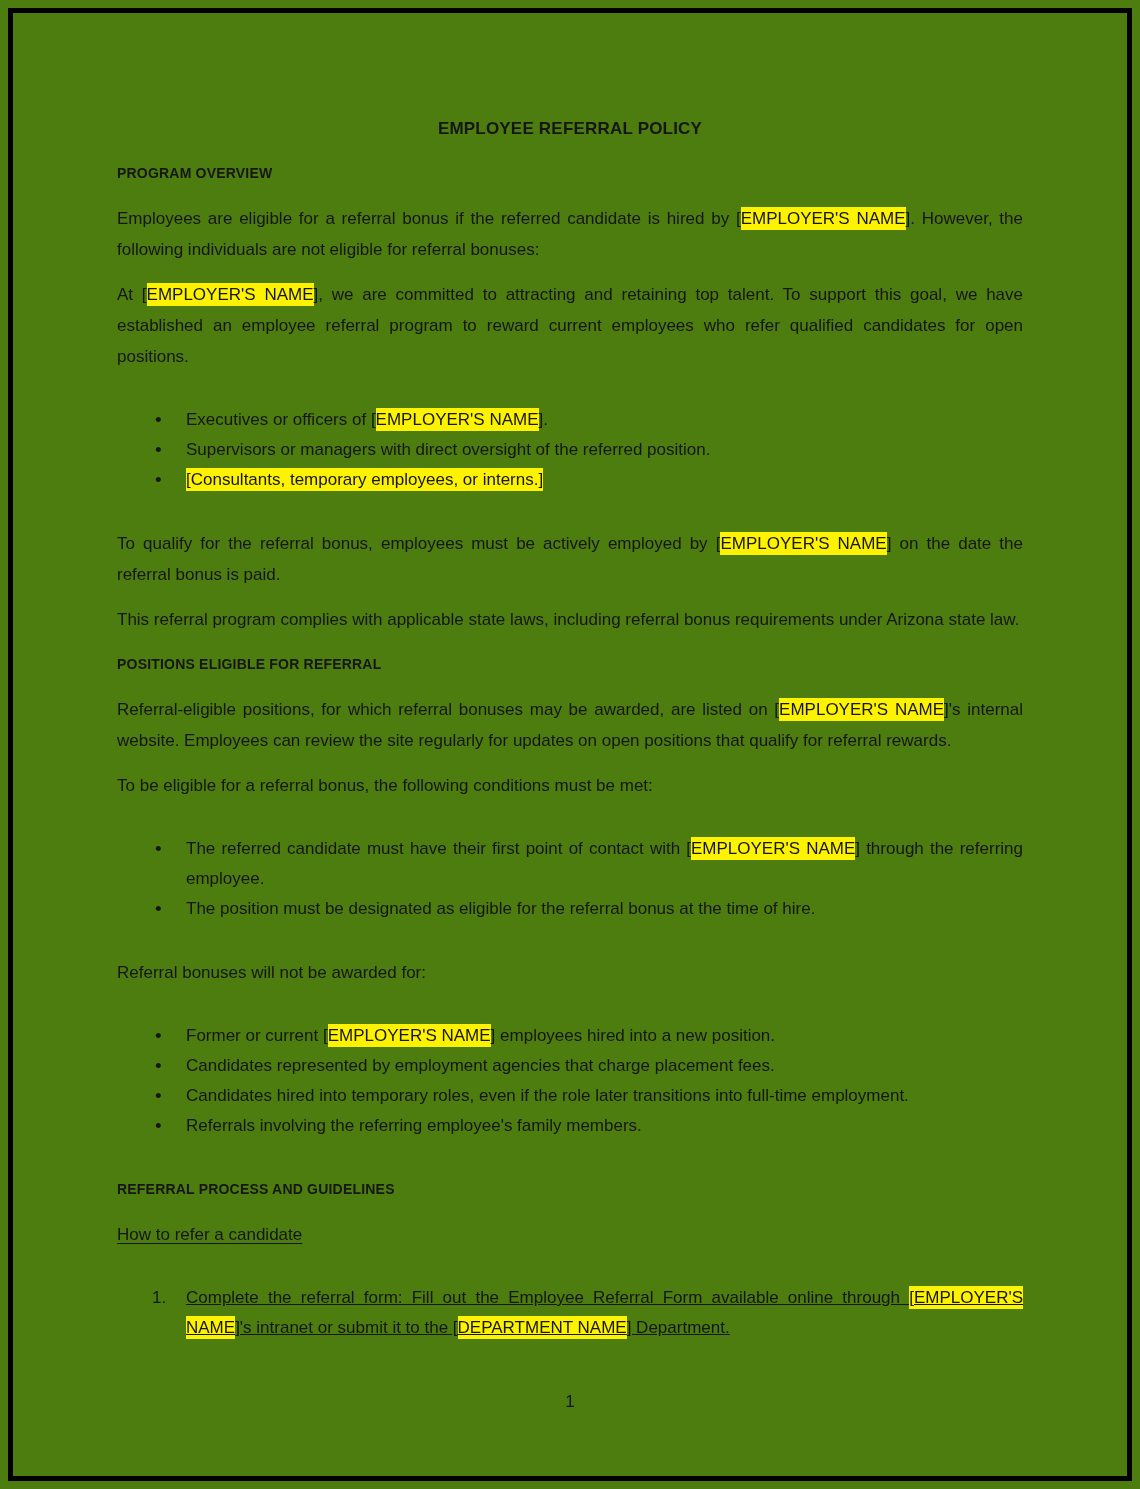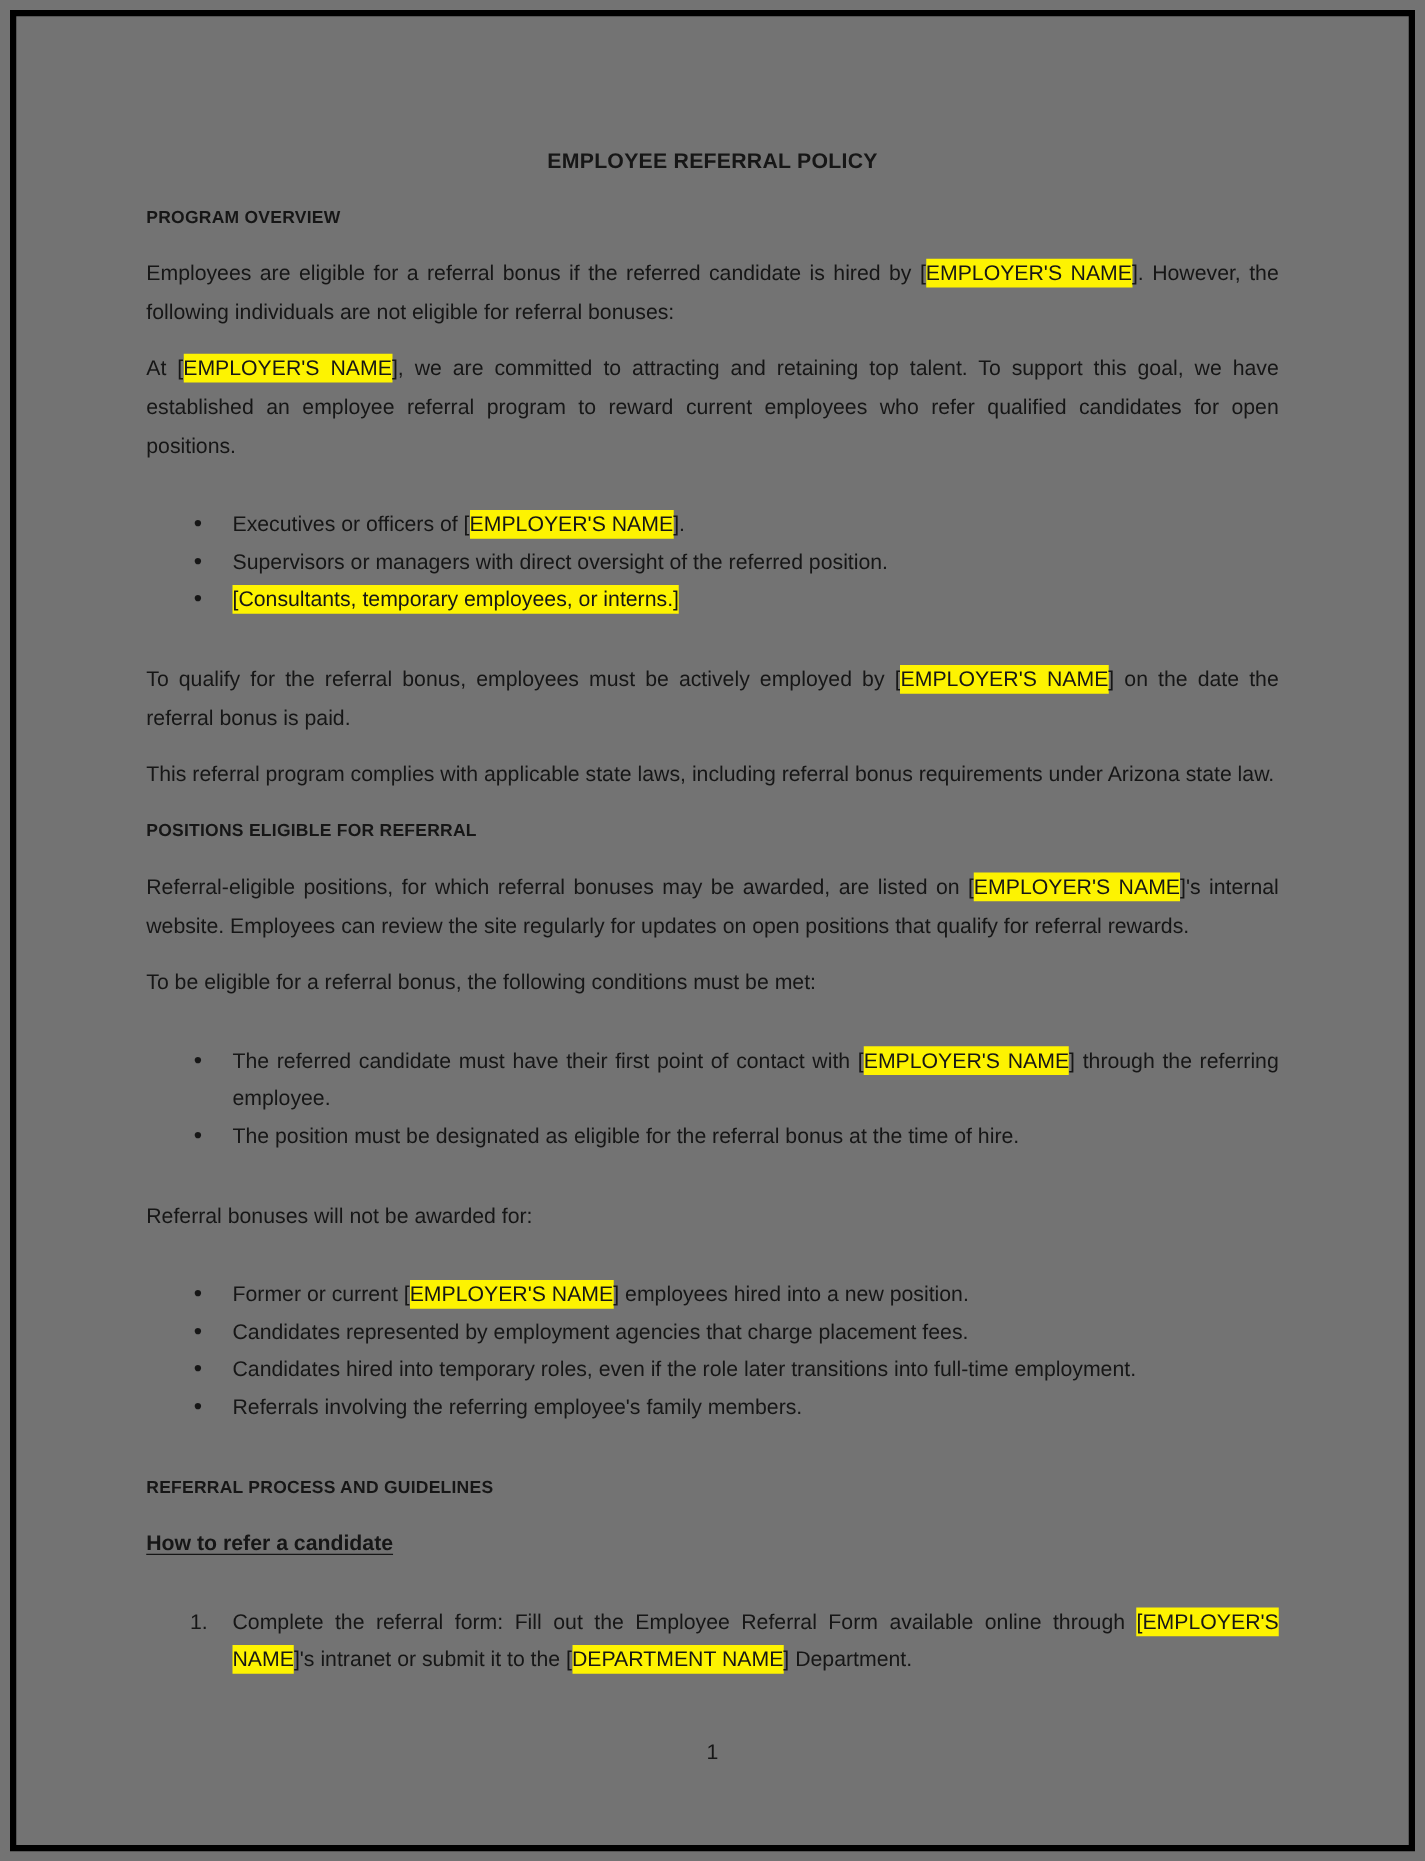--- a/index.html
+++ b/index.html
@@ -8,21 +8,21 @@
     margin: 0; padding: 0;
     width: 1140px; height: 1489px;
     background: #ffffff;
     overflow: hidden;
     font-family: "Liberation Sans", "DejaVu Sans", sans-serif;
     color: var(--ink);
   }
   .page {
     position: relative;
     width: 1140px; height: 1489px;
-    background: #737373;
+    background: #4d7c0f;
   }
   .page-border {
     position: absolute;
     top: 8px; left: 8px; right: 8px; bottom: 8px;
     border: 5px solid #000000;
     pointer-events: none;
   }
   .content {
     position: absolute;
     left: 117px;
@@ -39,21 +39,21 @@
   }
   .content h2 {
     font-size: 14px;
     font-weight: bold;
     line-height: 31px;
     margin: 14px 0;
     letter-spacing: 0.2px;
   }
   .content h3 {
     font-size: 17px;
-    font-weight: bold;
+    font-weight: normal;
     line-height: 31px;
     margin: 14px 0;
     text-decoration: underline;
     text-underline-offset: 3px;
   }
   .content p {
     font-size: 17px;
     line-height: 31px;
     margin: 14px 0;
     text-align: justify;
@@ -70,21 +70,21 @@
     text-align: justify;
     padding-left: 69px;
   }
   .content ul li::before {
     content: "\2022";
     position: absolute;
     left: 38px;
     font-size: 19px;
   }
   .content ol { counter-reset: num; }
-  .content ol li { counter-increment: num; }
+  .content ol li { counter-increment: num; text-decoration: underline; }
   .content ol li::before {
     content: counter(num) ".";
     position: absolute;
     left: 35px;
   }
   .hl {
     background: var(--hl);
     padding: 2px 0;
   }
   .page-number {

